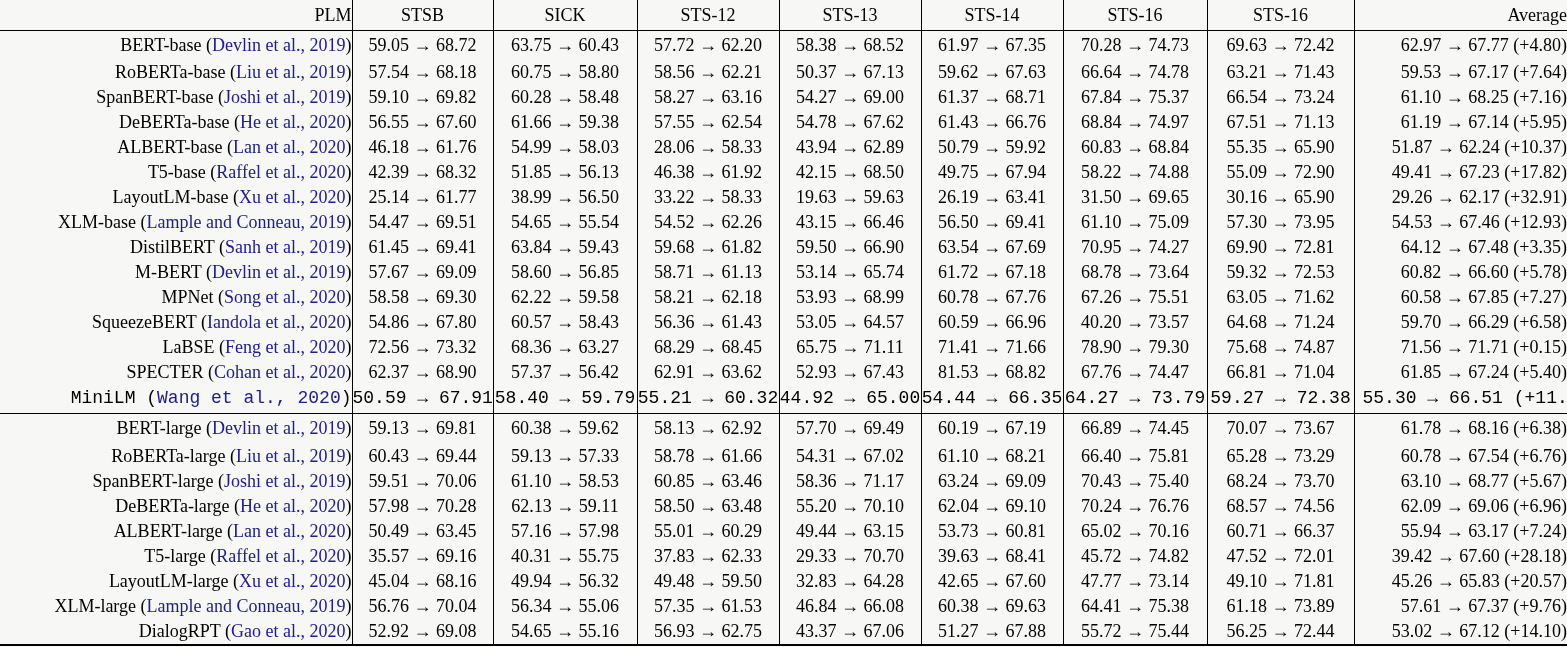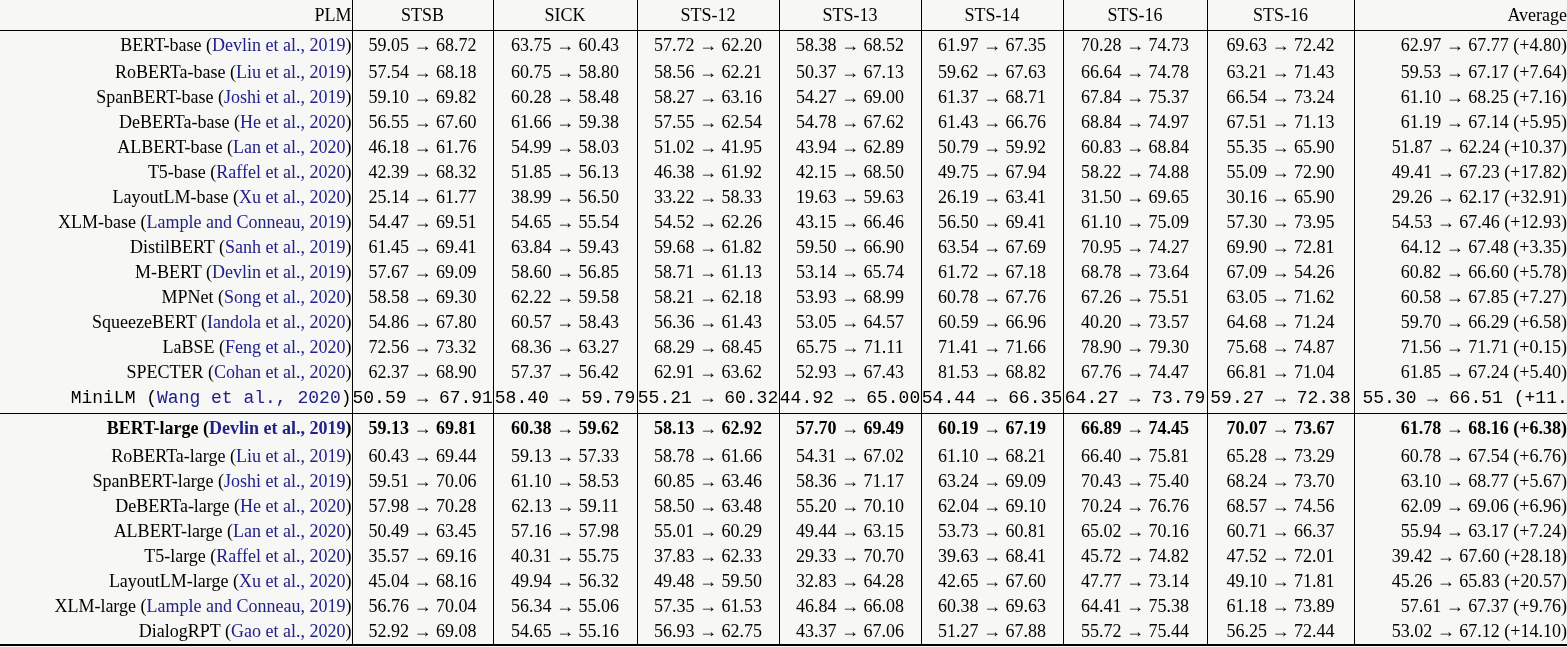--- a/index.html
+++ b/index.html
@@ -23,21 +23,21 @@
     line-height: 25px;
     white-space: nowrap;
     overflow: hidden;
     padding: 0;
   }
   thead th { height: 30px; line-height: 30px; }
   thead tr { border-bottom: 1.5px solid #000; }
   tbody[data-group="1"] { border-top: 1.5px solid #000; }
   tbody[data-group="0"] tr:first-child td { height: 29px; }
   tbody[data-group="0"] tr:last-child td  { height: 29px; font-family: Liberation Mono, monospace; }
-  tbody[data-group="1"] tr:first-child td { height: 30px; font-weight: bold; }
+  tbody[data-group="1"] tr:first-child td { height: 30px; }
   tbody[data-group="1"] tr:last-child td  { height: 28px; }
   .sep { border-left: 1px solid #000; }
   .left  { text-align: right; padding-left: 8px; }
   .center { text-align: center; }
   .cite { color: #20208a; }
 </style>
 </head>
 <body>
 
 <table>
@@ -107,21 +107,21 @@
         <td class="center sep">54.78 → 67.62</td>
         <td class="center sep">61.43 → 66.76</td>
         <td class="center sep">68.84 → 74.97</td>
         <td class="center sep">67.51 → 71.13</td>
         <td class="left sep">61.19 → 67.14 (+5.95)</td>
       </tr>
       <tr>
         <td class="left"><span>ALBERT-base</span><span> (</span><span class="cite">Lan et al., 2020</span><span>)</span></td>
         <td class="center sep">46.18 → 61.76</td>
         <td class="center sep">54.99 → 58.03</td>
-        <td class="center sep">51.02 → 41.95</td>
+        <td class="center sep">28.06 → 58.33</td>
         <td class="center sep">43.94 → 62.89</td>
         <td class="center sep">50.79 → 59.92</td>
         <td class="center sep">60.83 → 68.84</td>
         <td class="center sep">55.35 → 65.90</td>
         <td class="left sep">51.87 → 62.24 (+10.37)</td>
       </tr>
       <tr>
         <td class="left"><span>T5-base</span><span> (</span><span class="cite">Raffel et al., 2020</span><span>)</span></td>
         <td class="center sep">42.39 → 68.32</td>
         <td class="center sep">51.85 → 56.13</td>
@@ -166,21 +166,21 @@
         <td class="left sep">64.12 → 67.48 (+3.35)</td>
       </tr>
       <tr>
         <td class="left"><span>M-BERT</span><span> (</span><span class="cite">Devlin et al., 2019</span><span>)</span></td>
         <td class="center sep">57.67 → 69.09</td>
         <td class="center sep">58.60 → 56.85</td>
         <td class="center sep">58.71 → 61.13</td>
         <td class="center sep">53.14 → 65.74</td>
         <td class="center sep">61.72 → 67.18</td>
         <td class="center sep">68.78 → 73.64</td>
-        <td class="center sep">67.09 → 54.26</td>
+        <td class="center sep">59.32 → 72.53</td>
         <td class="left sep">60.82 → 66.60 (+5.78)</td>
       </tr>
       <tr>
         <td class="left"><span>MPNet</span><span> (</span><span class="cite">Song et al., 2020</span><span>)</span></td>
         <td class="center sep">58.58 → 69.30</td>
         <td class="center sep">62.22 → 59.58</td>
         <td class="center sep">58.21 → 62.18</td>
         <td class="center sep">53.93 → 68.99</td>
         <td class="center sep">60.78 → 67.76</td>
         <td class="center sep">67.26 → 75.51</td>

